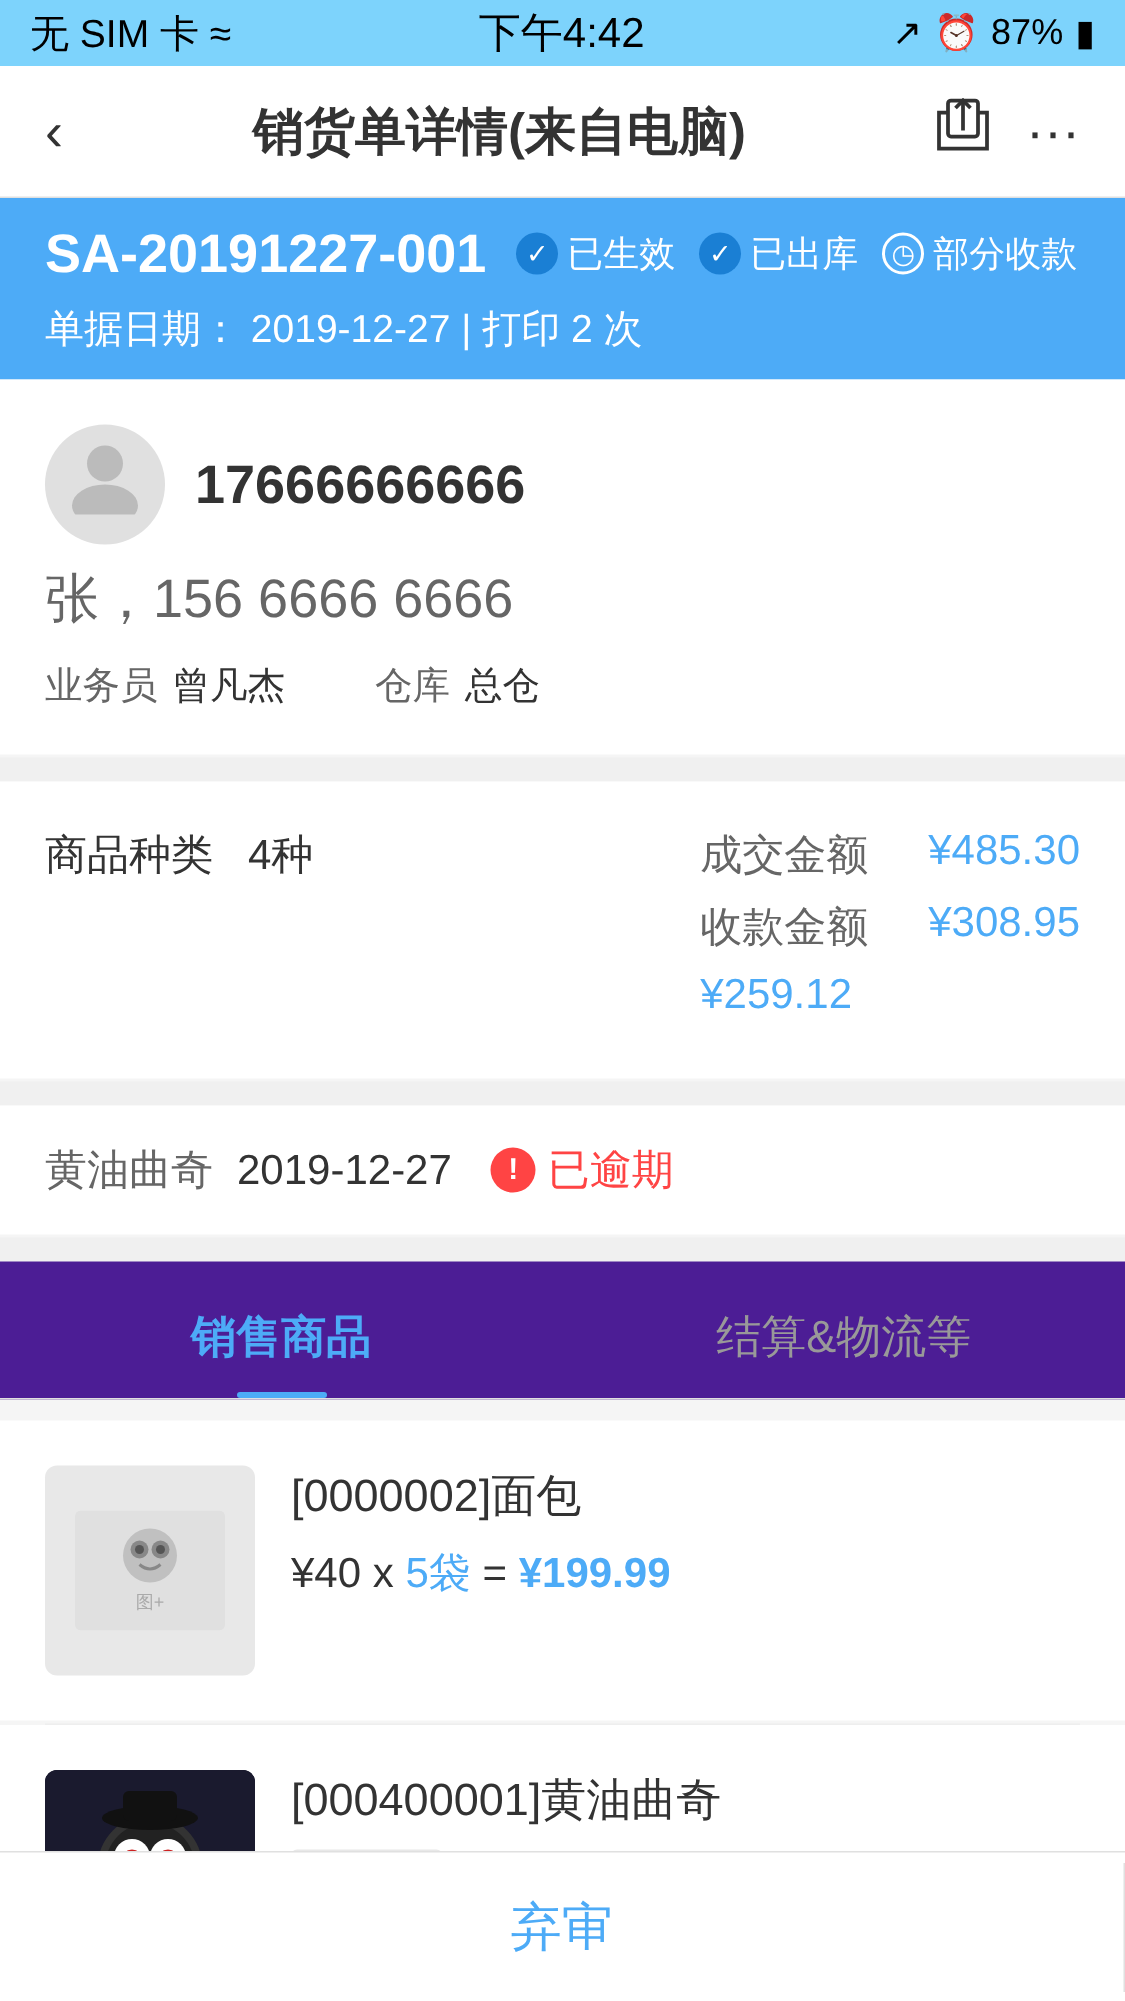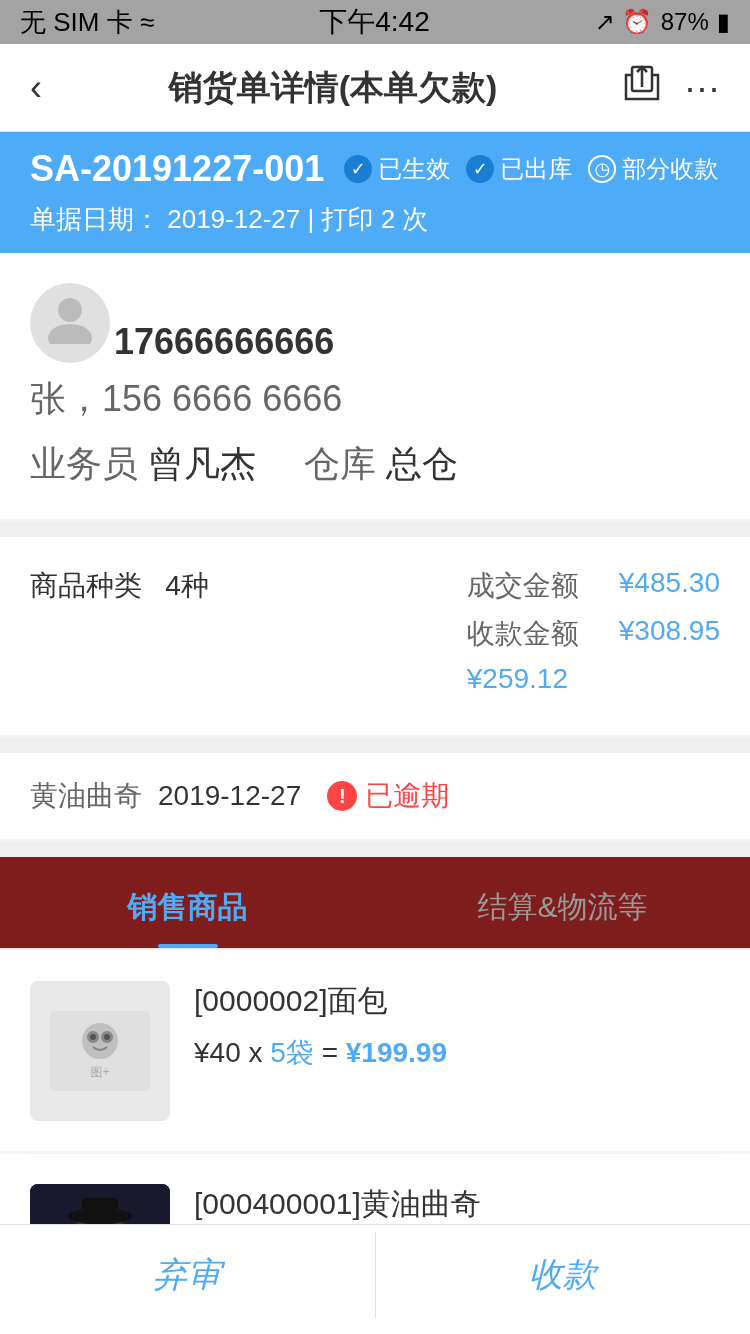--- a/index.html
+++ b/index.html
@@ -7,21 +7,21 @@
     body {
       font-family: -apple-system, "PingFang SC", "Helvetica Neue", sans-serif;
       background: #f5f5f5;
       width: 750px;
       min-height: 1334px;
       overflow-x: hidden;
     }
 
     
     .status-bar {
-      background: #a3a3a3;
+      background: #7dd3fc;
       height: 44px;
       display: flex;
       align-items: center;
       justify-content: space-between;
       padding: 0 20px;
       font-size: 28px;
     }
     .status-left { font-size: 26px; color: #000; }
     .status-center { font-size: 28px; color: #000; font-weight: 500; }
     .status-right { display: flex; align-items: center; gap: 8px; font-size: 24px; color: #000; }
@@ -113,22 +113,22 @@
     }
 
     
     .customer-section {
       background: #fff;
       padding: 30px;
       margin-bottom: 2px;
     }
     .customer-row {
       display: flex;
-      align-items: flex-end;
-      gap: 4px;
+      align-items: center;
+      gap: 20px;
       margin-bottom: 12px;
     }
     .avatar {
       width: 80px;
       height: 80px;
       border-radius: 50%;
       background: #e0e0e0;
       display: flex;
       align-items: center;
       justify-content: center;
@@ -143,22 +143,22 @@
       font-weight: 600;
       color: #333;
     }
     .customer-sub {
       font-size: 36px;
       color: #666;
       margin-bottom: 16px;
     }
     .customer-meta {
       display: flex;
-      gap: 48px;
-      font-size: 36px;
+      gap: 60px;
+      font-size: 25px;
       color: #333;
     }
     .meta-item {
       display: flex;
       gap: 10px;
     }
     .meta-label { color: #666; }
     .meta-value { color: #333; font-weight: 500; }
 
     
@@ -210,22 +210,22 @@
       align-items: center;
       justify-content: center;
       color: #fff;
       font-size: 20px;
       font-weight: 700;
     }
     .overdue-text { color: #ff4444; font-size: 28px; }
 
     
     .tabs-section {
-      background: #7f1d1d;
-      margin-bottom: 2px;
+      background: #4c1d95;
+      margin-bottom: 14px;
     }
     .tabs-row {
       display: flex;
       border-bottom: 1px solid #e0e0e0;
     }
     .tab {
       flex: 1;
       text-align: center;
       padding: 30px 0 20px;
       font-size: 30px;
@@ -296,23 +296,22 @@
     }
 
     
     .bottom-bar {
       background: #fff;
       height: 100px;
       display: flex;
       align-items: center;
       border-top: 1px solid #e0e0e0;
       position: fixed;
-      bottom: 10px;
+      bottom: 0;
       width: 750px;
-      font-style: italic;
     }
     .bottom-btn {
       flex: 1;
       text-align: center;
       font-size: 34px;
       font-weight: 500;
       cursor: pointer;
       padding: 20px 0;
     }
     .btn-cancel { color: #4dabf7; border-right: 1px solid #e0e0e0; }
@@ -352,21 +351,21 @@
   <div class="status-right">
     <span>↗</span>
     <span>⏰</span>
     <span>87%</span>
     <span>▮</span>
   </div>
 </div>
 
 <div class="nav-bar">
   <div class="nav-back">‹</div>
-  <div class="nav-title">销货单详情(本单欠款)</div>
+  <div class="nav-title">销货单详情(来自电脑)</div>
   <div class="nav-actions">
     <span class="nav-icon">
       <svg width="36" height="36" viewBox="0 0 36 36" fill="none">
         <rect x="8" y="2" width="20" height="24" rx="2" stroke="#333" stroke-width="2.5"></rect>
         <path d="M8 10 L2 10 L2 34 L34 34 L34 10 L28 10" stroke="#333" stroke-width="2.5"></path>
         <path d="M18 2 L18 22" stroke="#333" stroke-width="2.5"></path>
         <path d="M13 7 L18 2 L23 7" stroke="#333" stroke-width="2.5"></path>
       </svg>
     </span>
     <span class="nav-icon">···</span>
@@ -538,14 +537,13 @@
         <span class="price-base"> = </span>
         <span class="price-total">¥8.28</span>
       </div>
     </div>
   </div>
 
 </div>
 
 <div class="bottom-bar">
   <div class="bottom-btn btn-cancel">弃审</div>
-  <div class="bottom-btn btn-collect">收款</div>
 </div>
 
 </body></html>

